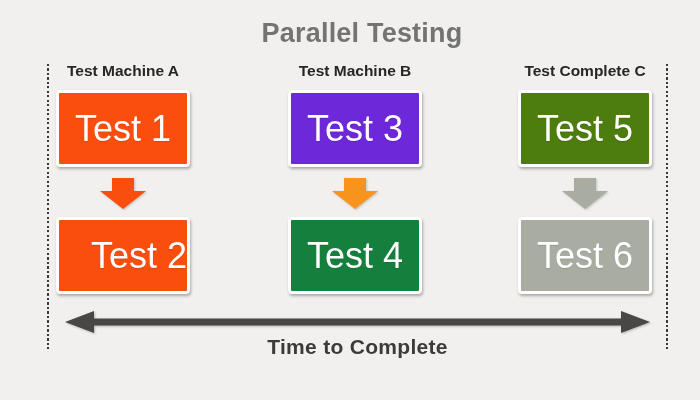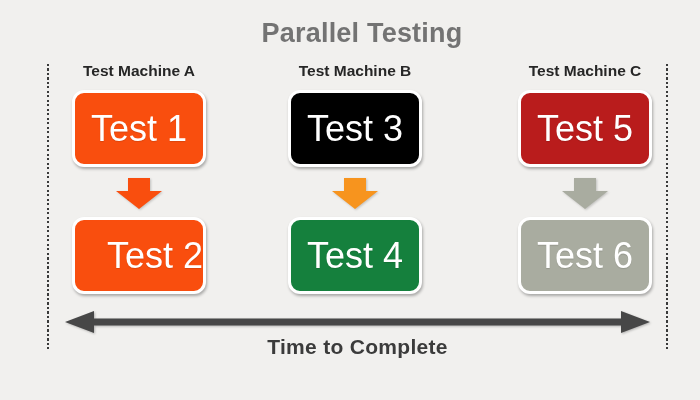--- a/index.html
+++ b/index.html
@@ -19,31 +19,31 @@
   .dotted-line{
     position:absolute;top:64px;height:285px;width:2px;
     background-image:repeating-linear-gradient(to bottom,#3A3A3A 0 2px,transparent 2px 4.5px);
   }
   .dotted-line.left{left:47px;}
   .dotted-line.right{left:666px;}
   .column{
     position:absolute;top:61px;width:134px;
     display:flex;flex-direction:column;align-items:center;
   }
-  .col-a{left:72px;}
+  .col-a{left:56px;}
   .col-b{left:288px;}
   .col-c{left:518px;}
   .col-header{
     height:20px;line-height:20px;margin-bottom:9px;
     font-size:15.5px;font-weight:bold;color:#262626;
     white-space:nowrap;
   }
   .test-box{
     width:134px;height:77px;box-sizing:border-box;
-    border:3px solid #FFFFFF;border-radius:12px;
+    border:3px solid #FFFFFF;border-radius:4px;
     display:flex;align-items:center;justify-content:center;
     box-shadow:1px 2px 3px rgba(0,0,0,0.30);
   }
   .test-box span{
     color:#FFFFFF;font-size:36px;font-weight:400;
     text-shadow:0 1px 1px rgba(0,0,0,0.12);
     white-space:nowrap;
   }
   .down-arrow{
     display:block;margin:11px 0 8px 0;
@@ -78,34 +78,34 @@
     <svg class="down-arrow" width="46" height="31" viewBox="0 0 46 31">
       <polygon points="12,0 34,0 34,13 46,13 23,31 0,13 12,13" fill="#F94E0E"></polygon>
     </svg>
     <div class="test-box" style="background-color: rgb(249, 78, 14); padding-left: 32px;">
       <span>Test 2</span>
     </div>
   </div>
 
   <div class="column col-b">
     <div class="col-header">Test Machine B</div>
-    <div class="test-box" style="background-color: #000000;">
+    <div class="test-box" style="background-color: #6d28d9;">
       <span>Test 3</span>
     </div>
     <svg class="down-arrow" width="46" height="31" viewBox="0 0 46 31">
       <polygon points="12,0 34,0 34,13 46,13 23,31 0,13 12,13" fill="#F7941E"></polygon>
     </svg>
     <div class="test-box" style="background-color: #15803d;">
       <span>Test 4</span>
     </div>
   </div>
 
   <div class="column col-c">
-    <div class="col-header">Test Machine C</div>
-    <div class="test-box" style="background-color: #b91c1c;">
+    <div class="col-header">Test Complete C</div>
+    <div class="test-box" style="background-color: #4d7c0f;">
       <span>Test 5</span>
     </div>
     <svg class="down-arrow" width="46" height="31" viewBox="0 0 46 31">
       <polygon points="12,0 34,0 34,13 46,13 23,31 0,13 12,13" fill="#A9ACA0"></polygon>
     </svg>
     <div class="test-box" style="background-color: rgb(169, 172, 160); justify-content: center;">
       <span>Test 6</span>
     </div>
   </div>
 

